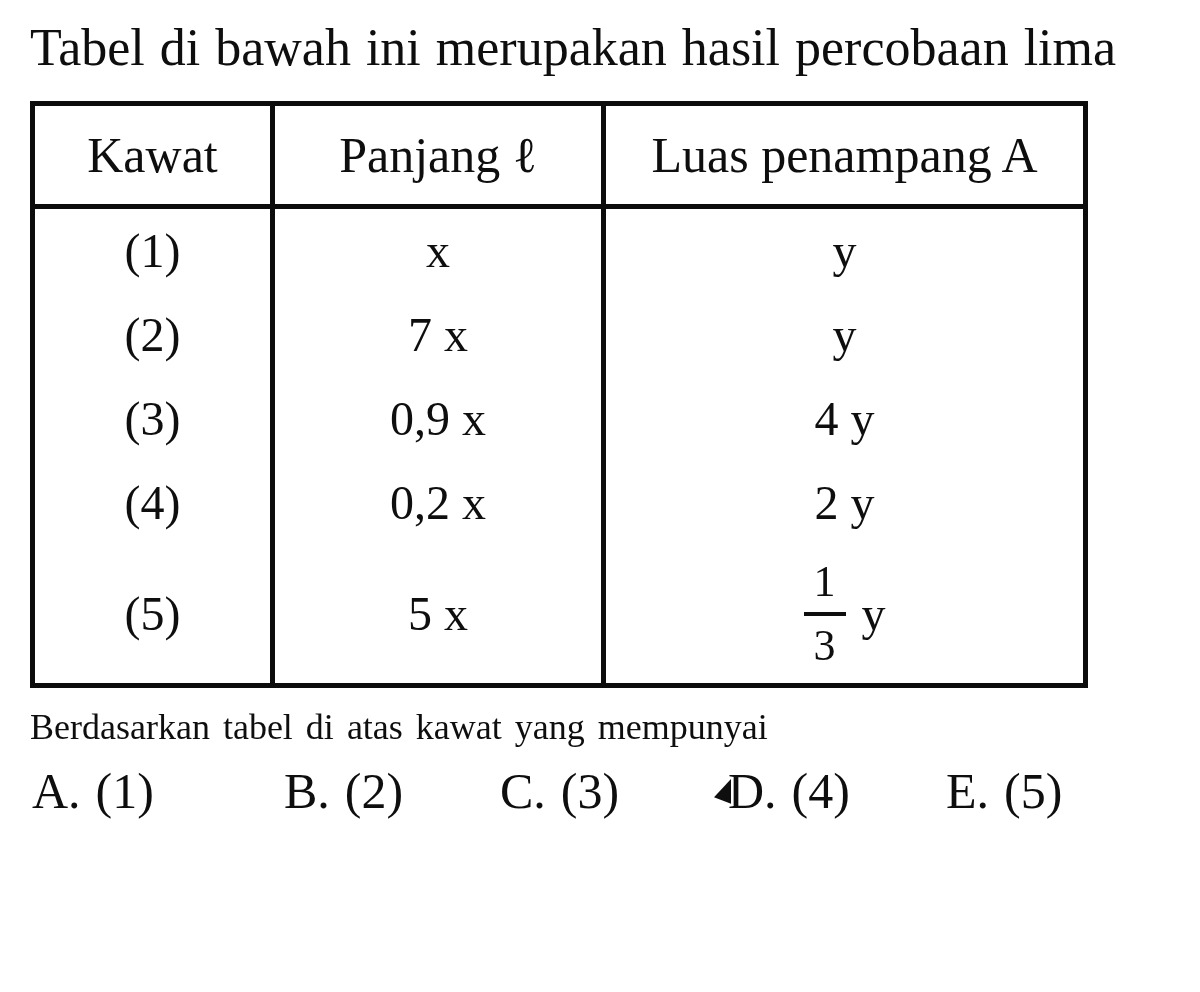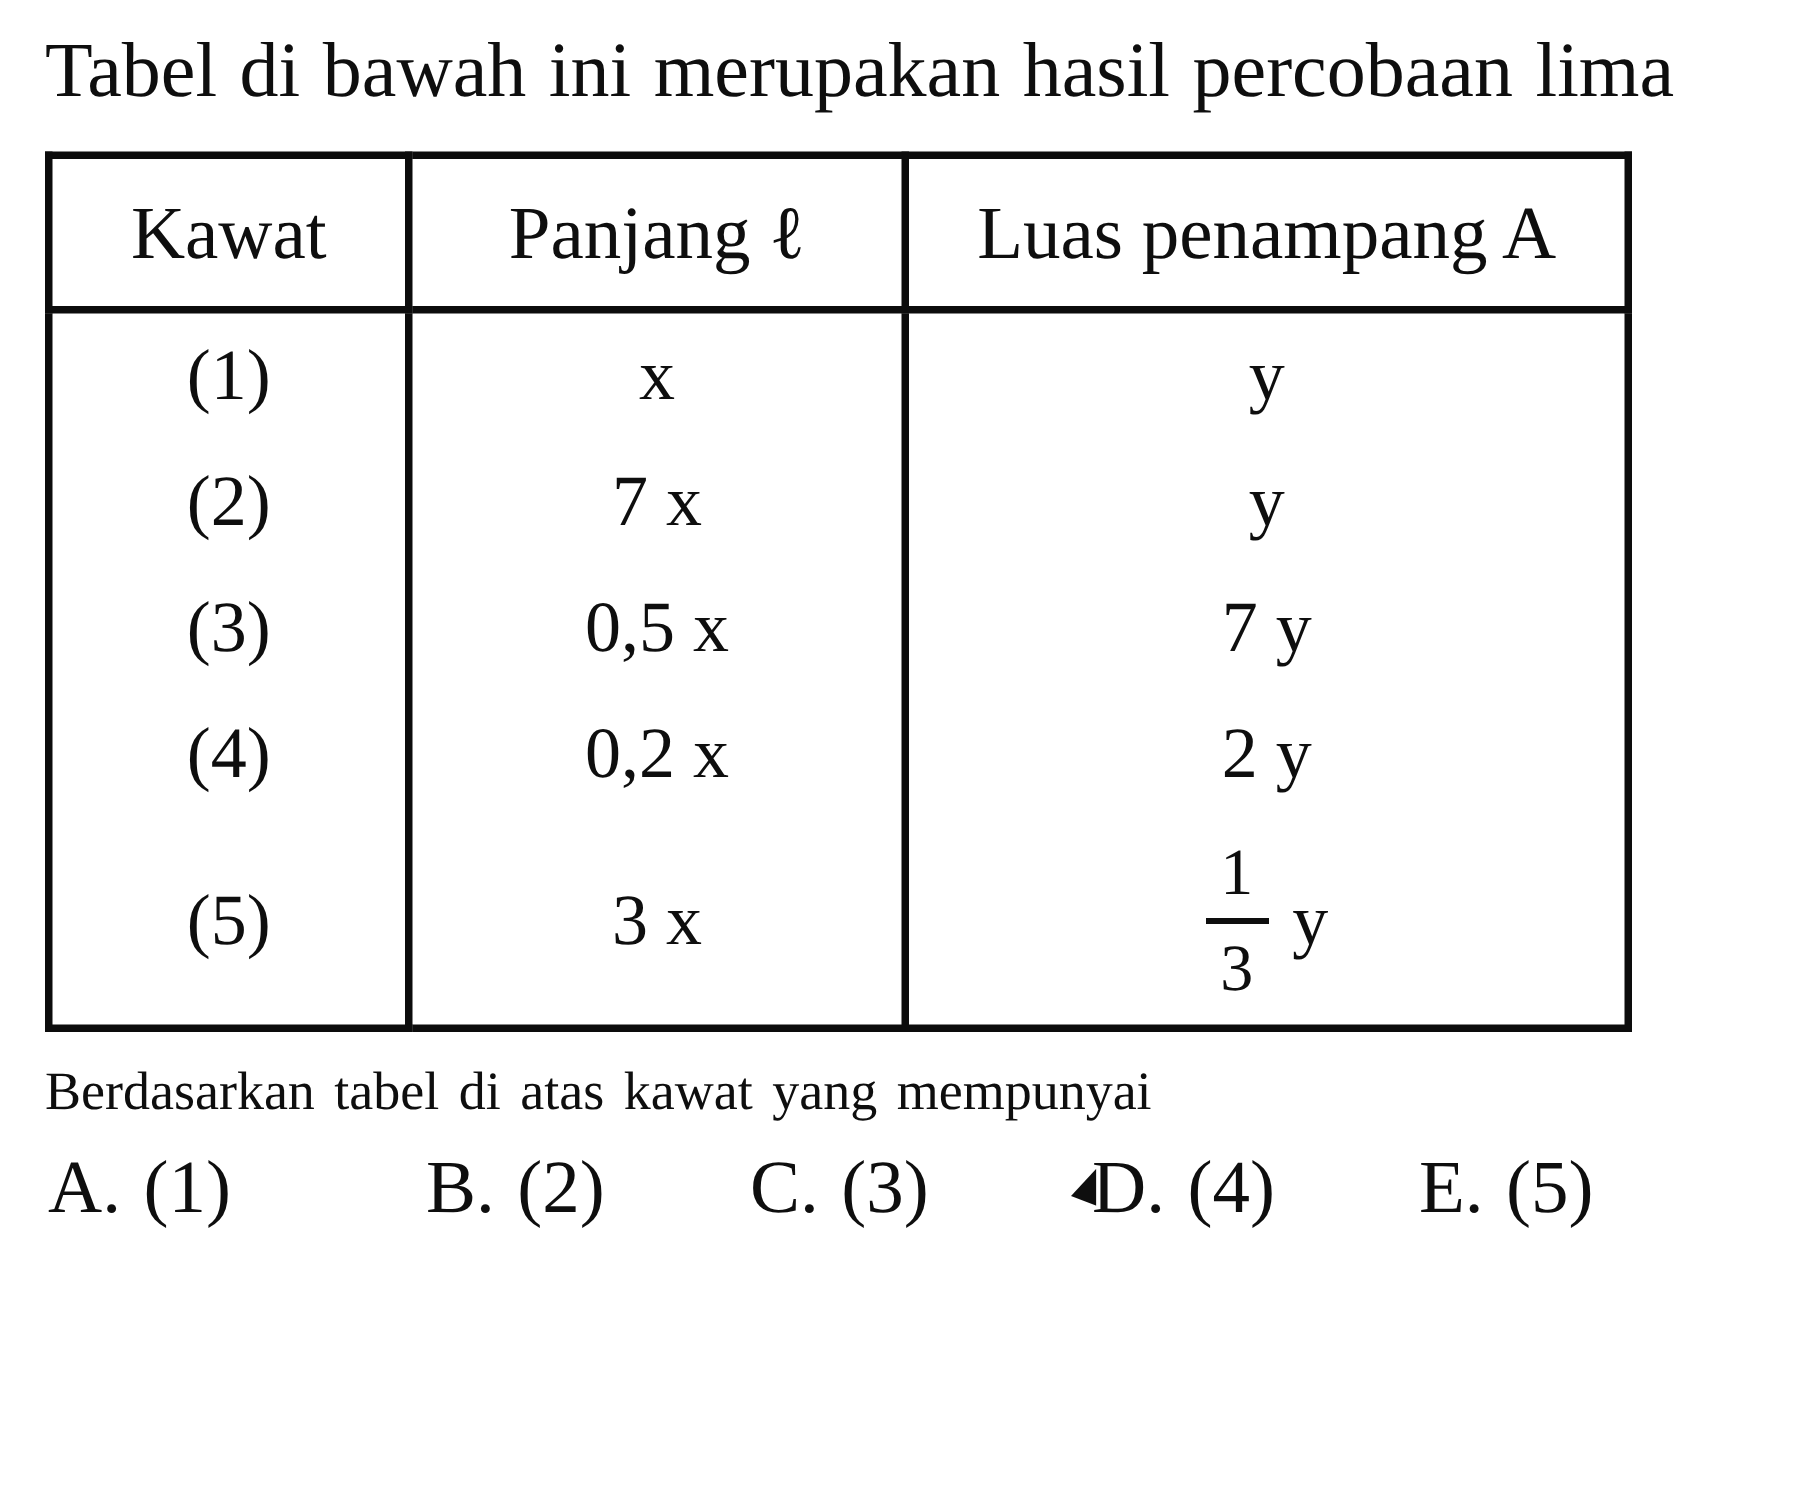--- a/index.html
+++ b/index.html
@@ -150,28 +150,28 @@
           <td>
             <div class="cell-line">(1)</div>
             <div class="cell-line">(2)</div>
             <div class="cell-line">(3)</div>
             <div class="cell-line">(4)</div>
             <div class="cell-line tall">(5)</div>
           </td>
           <td>
             <div class="cell-line">x</div>
             <div class="cell-line">7 x</div>
-            <div class="cell-line">0,5 x</div>
+            <div class="cell-line">0,9 x</div>
             <div class="cell-line">0,2 x</div>
-            <div class="cell-line tall">3 x</div>
+            <div class="cell-line tall">5 x</div>
           </td>
           <td>
             <div class="cell-line">y</div>
             <div class="cell-line">y</div>
-            <div class="cell-line">7 y</div>
+            <div class="cell-line">4 y</div>
             <div class="cell-line">2 y</div>
             <div class="cell-line tall">
               <span class="frac">
                 <span class="num">1</span>
                 <span class="den">3</span>
               </span>
               <span class="frac-suffix">y</span>
             </div>
           </td>
         </tr>

